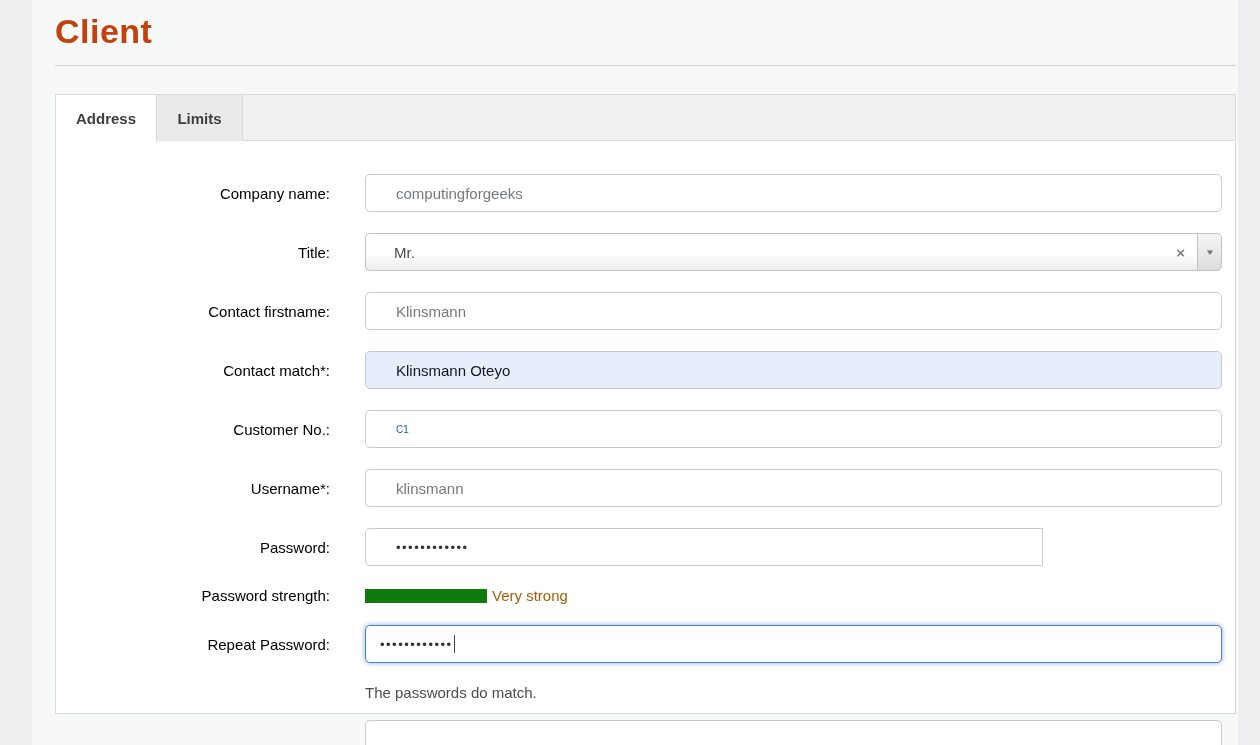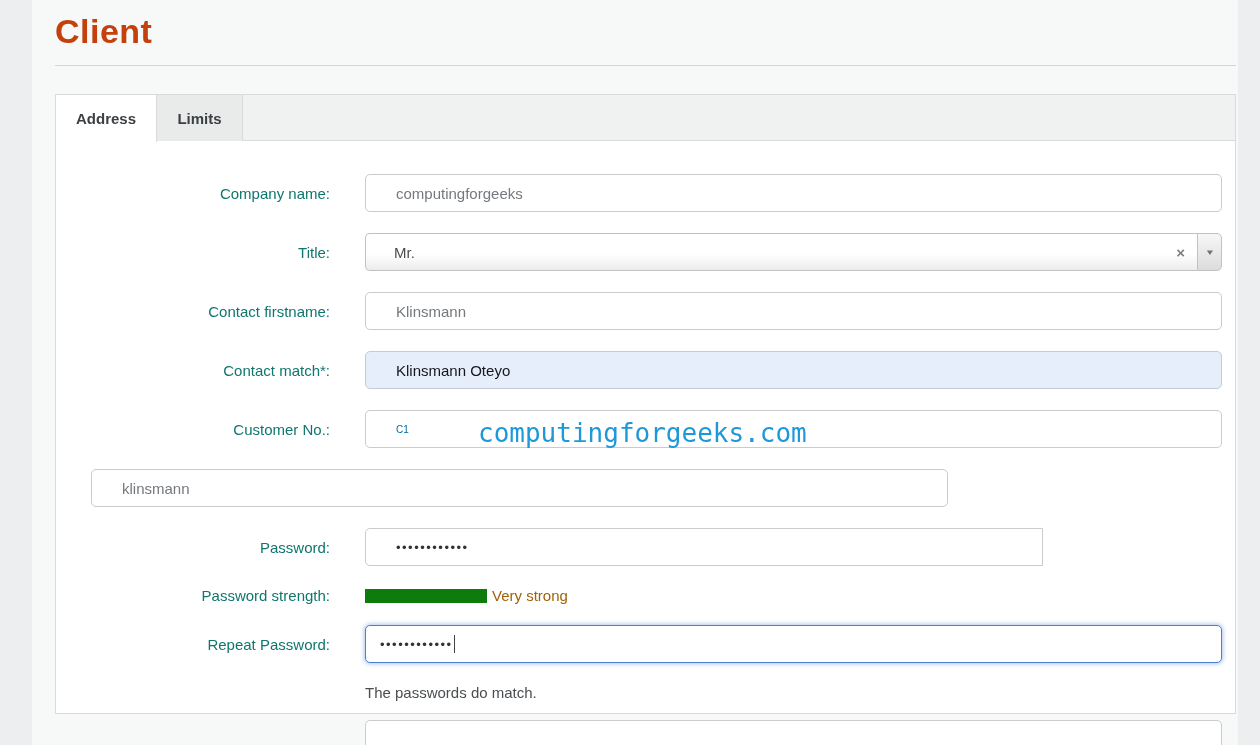--- a/index.html
+++ b/index.html
@@ -65,21 +65,21 @@
   .form { padding-top: 33px; }
   .row {
     display: flex;
     align-items: center;
     margin-bottom: 21px;
   }
   .row-label {
     width: 274px;
     text-align: right;
     font-size: 15px;
-    color: #0f766e;
+    color: #000000;
     flex: none;
   }
   .row-field {
     margin-left: 35px;
     width: 857px;
     position: relative;
     flex: none;
     display: flex;
     align-items: center;
   }
@@ -271,25 +271,25 @@
         <div class="row-label">Contact match*:</div>
         <div class="row-field">
           <input class="tf autofill" type="text" value="Klinsmann Oteyo" style="">
         </div>
       </div>
 
       <div class="row">
         <div class="row-label">Customer No.:</div>
         <div class="row-field">
           <input class="tf mono" type="text" value="C1" style="">
-          <span class="watermark">computingforgeeks.com</span>
-        </div>
-      </div>
-
-      <div class="row">
+        </div>
+      </div>
+
+      <div class="row">
+        <div class="row-label">Username*:</div>
         <div class="row-field">
           <input class="tf" type="text" value="klinsmann" style="">
         </div>
       </div>
 
       <div class="row">
         <div class="row-label">Password:</div>
         <div class="row-field">
           <input class="tf pw" type="text" value="••••••••••••" style="">
         </div>

